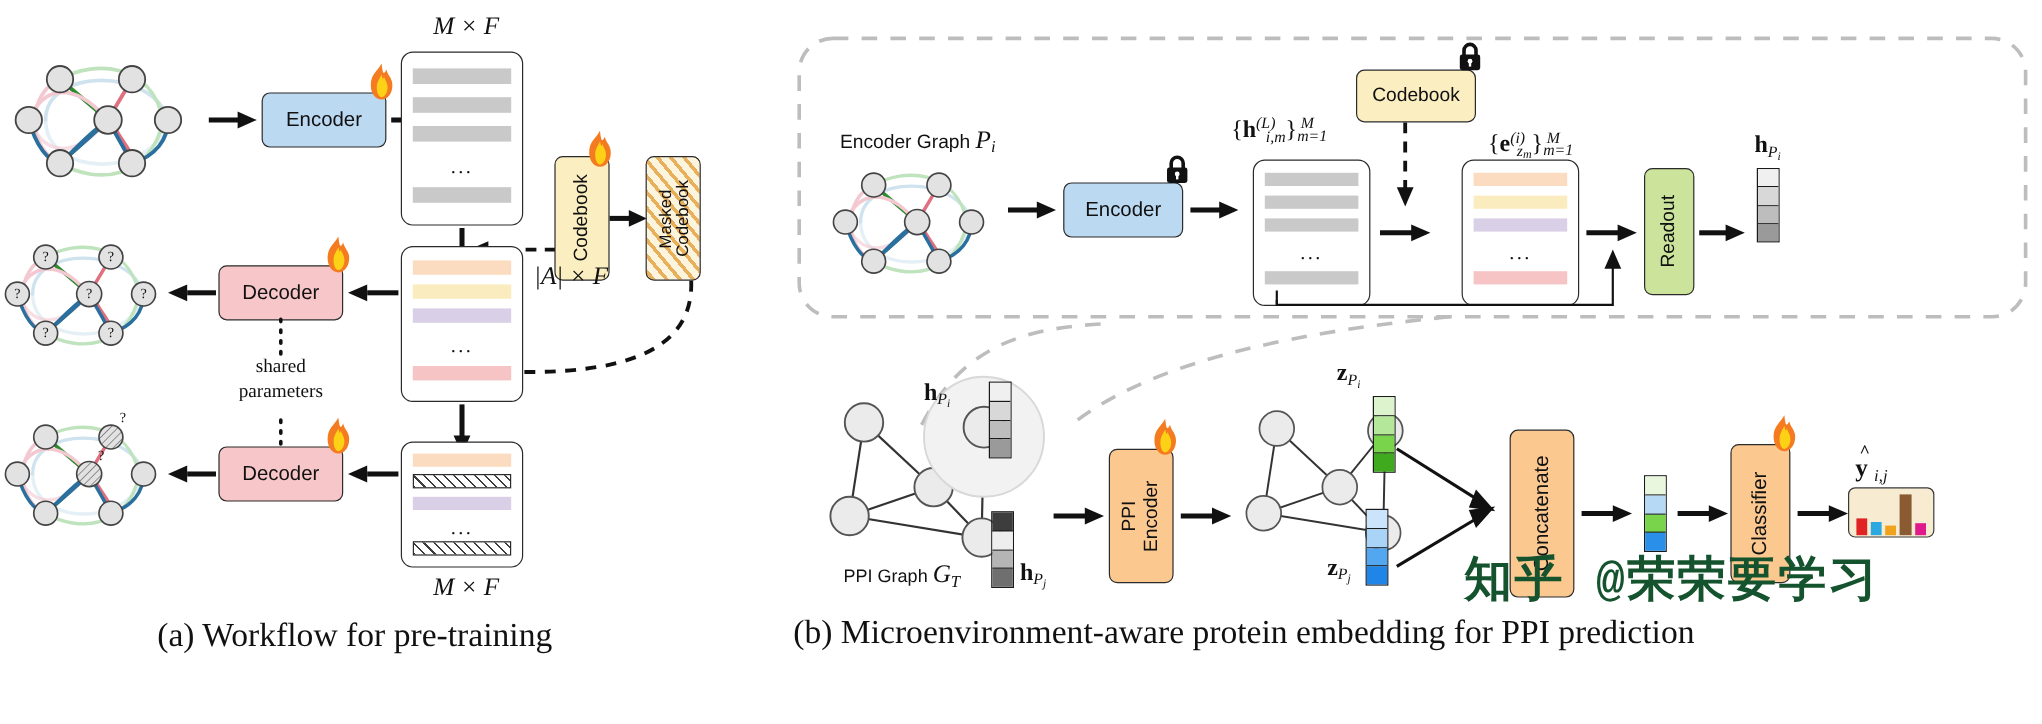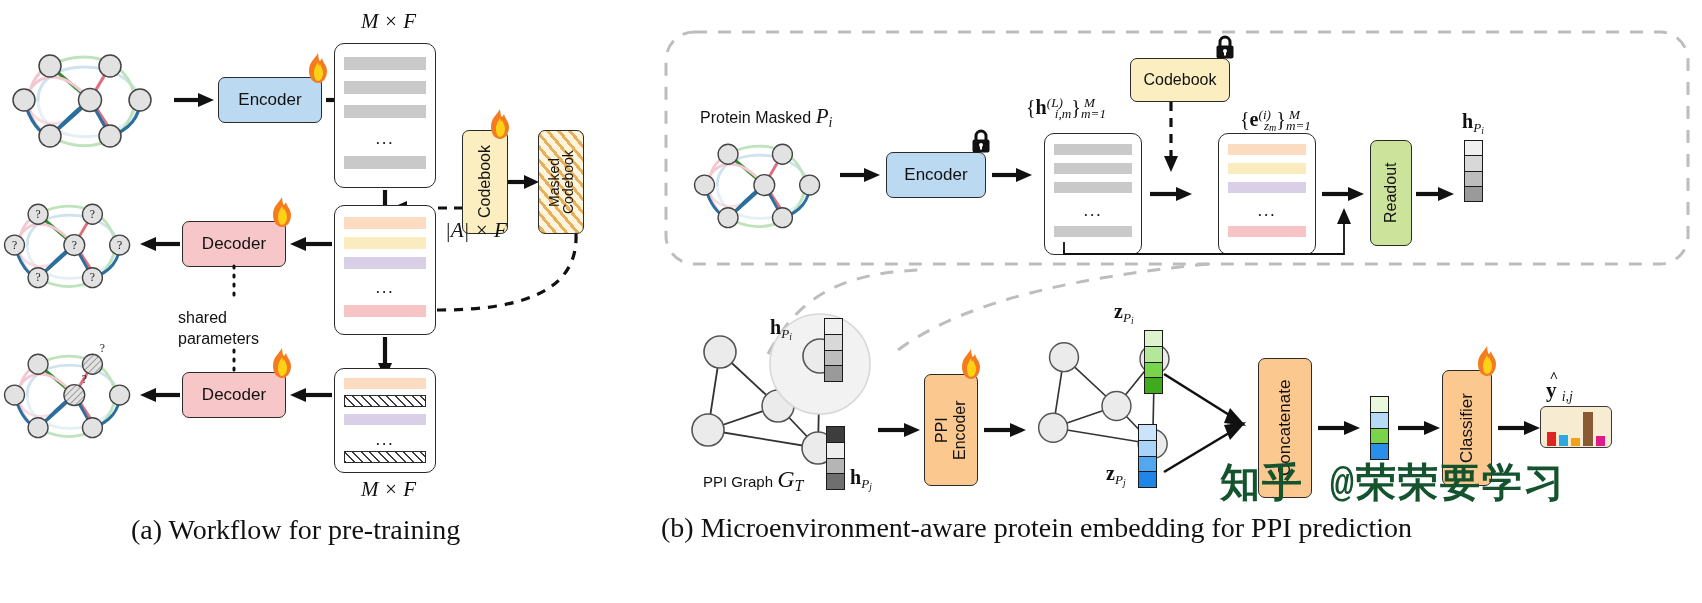--- a/index.html
+++ b/index.html
@@ -218,21 +218,21 @@
       <text x="132" y="62">?</text>
       <text x="42" y="98">?</text>
           <text x="102" y="98">?</text>
     </g>
   </svg>
 
   <svg class="abs" style="left:228px;top:266px;" width="12" height="116">
     <line x1="6" y1="0" x2="6" y2="32" stroke="#111" stroke-width="3" stroke-dasharray="2,7" stroke-linecap="round"></line>
     <line x1="6" y1="84" x2="6" y2="116" stroke="#111" stroke-width="3" stroke-dasharray="2,7" stroke-linecap="round"></line>
   </svg>
-  <div class="plaintxt" style="left:178px;top:308px;font-size:16px;text-align:left;width:112px;line-height:1.3;">
+  <div class="plaintxt" style="left:178px;top:296px;font-size:16px;text-align:center;width:112px;line-height:1.3;font-family:Liberation Serif, serif;">
     <div>shared</div>
     <div>parameters</div>
   </div>
 
   <svg class="abs" style="left:375px;top:335px;" width="20" height="44">
     <line x1="10" y1="2" x2="10" y2="30" stroke="#111" stroke-width="4.2"></line>
     <polygon points="3,28 10,44 17,28" fill="#111"></polygon>
   </svg>
 
   <div class="matrix" style="left:334px;top:368px;width:102px;height:105px;">
@@ -313,21 +313,21 @@
   <svg class="abs" style="left:14px;top:28px;" width="1030" height="240">
     <rect x="4" y="4" width="1022" height="232" rx="28" ry="28" fill="none" stroke="#bdbdbd" stroke-width="3" stroke-dasharray="13,11"></rect>
   </svg>
 
   <svg class="abs" style="left:20px;top:258px;" width="560" height="110">
     <path d="M100 96 C130 40, 170 16, 250 12" fill="none" stroke="#bdbdbd" stroke-width="3" stroke-dasharray="13,11"></path>
     <path d="M540 6 C420 18, 300 40, 230 92" fill="none" stroke="#bdbdbd" stroke-width="3" stroke-dasharray="13,11"></path>
   </svg>
 
   <div class="plaintxt" style="left:52px;top:104px;font-size:16px;">
-    <span>Protein Masked</span>
+    <span>Encoder Graph</span>
     <span class="math mathup" style="position:relative;font-style:italic;font-size:21px;">
       <span>P</span><span class="sub">i</span>
     </span>
   </div>
 
   <svg class="abs" style="left:42px;top:128px;" width="145" height="115" viewBox="0 0 160 125">
     <g fill="none" stroke-width="3.1" stroke-linecap="round">
       <path d="M30 62 C30 18, 120 18, 132 62" stroke="#cfe3ef"></path>
       <path d="M30 62 C30 110, 120 112, 132 62" stroke="#cfe3ef" opacity="0.55"></path>
       <path d="M42 28 C14 40, 14 86, 42 98" stroke="#f3c8d0"></path>
@@ -491,21 +491,21 @@
     <div style="background:#eeeeee;"></div>
     <div style="background:#b5b5b5;"></div>
     <div style="background:#6f6f6f;"></div>
   </div>
   <div class="math" style="left:202px;top:466px;font-size:20px;">
     <span class="bb">h</span><span class="sub">P</span><span class="sub" style="font-size:.48em;vertical-align:-.62em;">j</span>
   </div>
 
   <div class="plaintxt" style="left:55px;top:466px;font-size:15px;">
     <span>PPI Graph</span>
-    <span class="math cal" style="position:relative;font-size:24px;margin-top:16px;">
+    <span class="math cal" style="position:relative;font-size:21px;margin-top:16px;">
       <span>G</span><span class="sub">T</span>
     </span>
   </div>
 
   <svg class="abs" style="left:228px;top:420px;" width="46" height="20">
     <line x1="2" y1="10" x2="30" y2="10" stroke="#111" stroke-width="4.2"></line>
     <polygon points="28,3 44,10 28,17" fill="#111"></polygon>
   </svg>
 
   <div class="modbox orange vert" style="left:276px;top:374px;width:54px;height:112px;">

